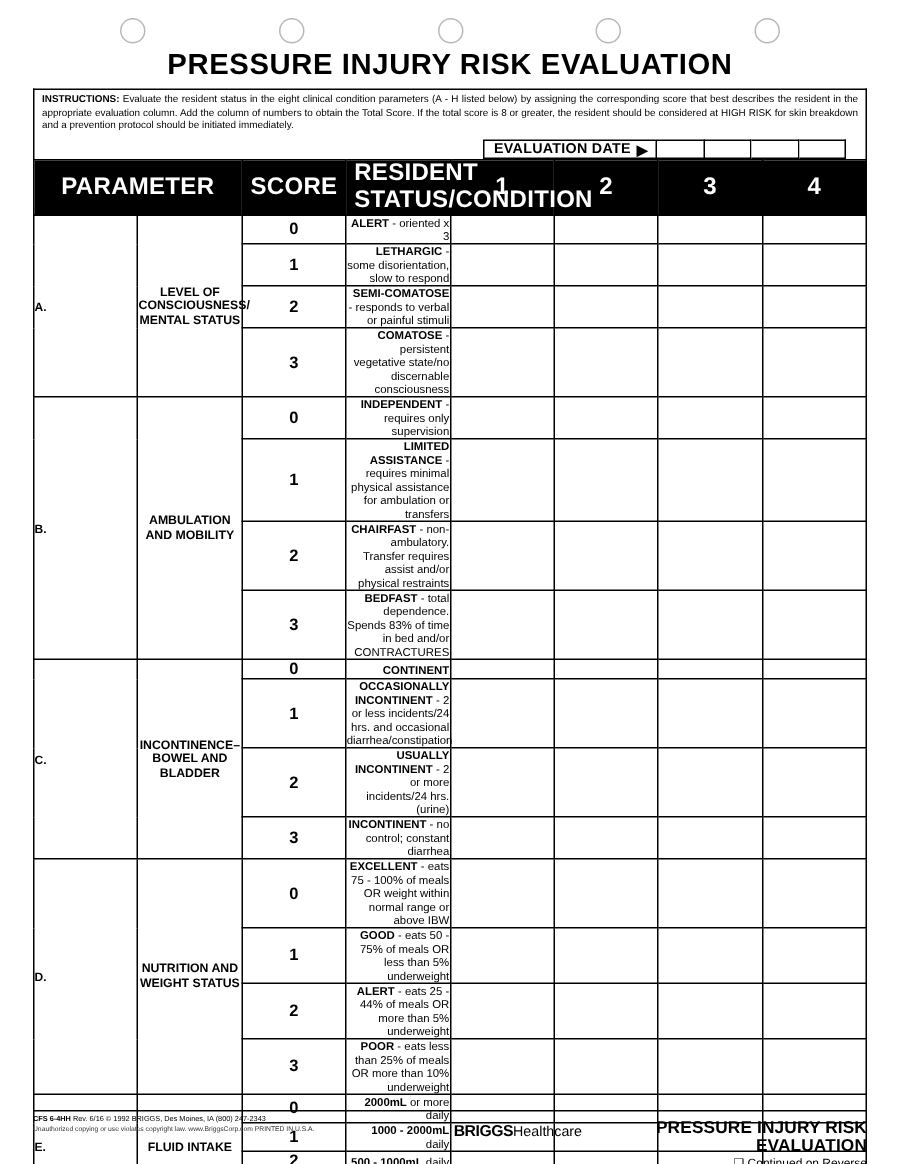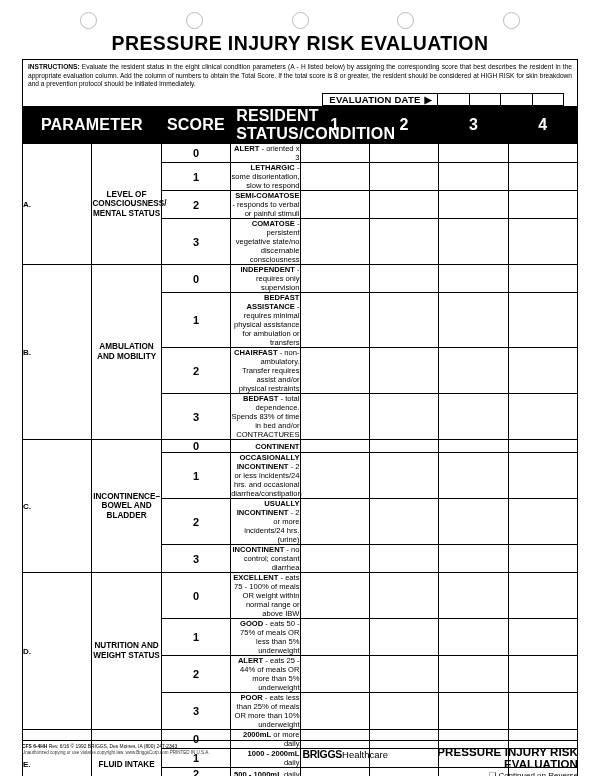--- a/index.html
+++ b/index.html
@@ -260,21 +260,21 @@
           <td class="param-cell" rowspan="4"><span>AMBULATION AND MOBILITY</span></td>
           <td class="score-cell">0</td>
           <td class="status-cell"><b>INDEPENDENT</b><span class="light"> - requires only supervision</span></td>
           <td class="eval-cell"></td>
           <td class="eval-cell"></td>
           <td class="eval-cell"></td>
           <td class="eval-cell"></td>
         </tr>
         <tr>
           <td class="score-cell">1</td>
-          <td class="status-cell"><b>BEDFAST ASSISTANCE</b><span class="light"> - requires minimal physical assistance for ambulation or transfers</span></td>
+          <td class="status-cell"><b>LIMITED ASSISTANCE</b><span class="light"> - requires minimal physical assistance for ambulation or transfers</span></td>
           <td class="eval-cell"></td>
           <td class="eval-cell"></td>
           <td class="eval-cell"></td>
           <td class="eval-cell"></td>
         </tr>
         <tr>
           <td class="score-cell">2</td>
           <td class="status-cell"><b>CHAIRFAST</b><span class="light"> - non-ambulatory. Transfer requires assist and/or physical restraints</span></td>
           <td class="eval-cell"></td>
           <td class="eval-cell"></td>

